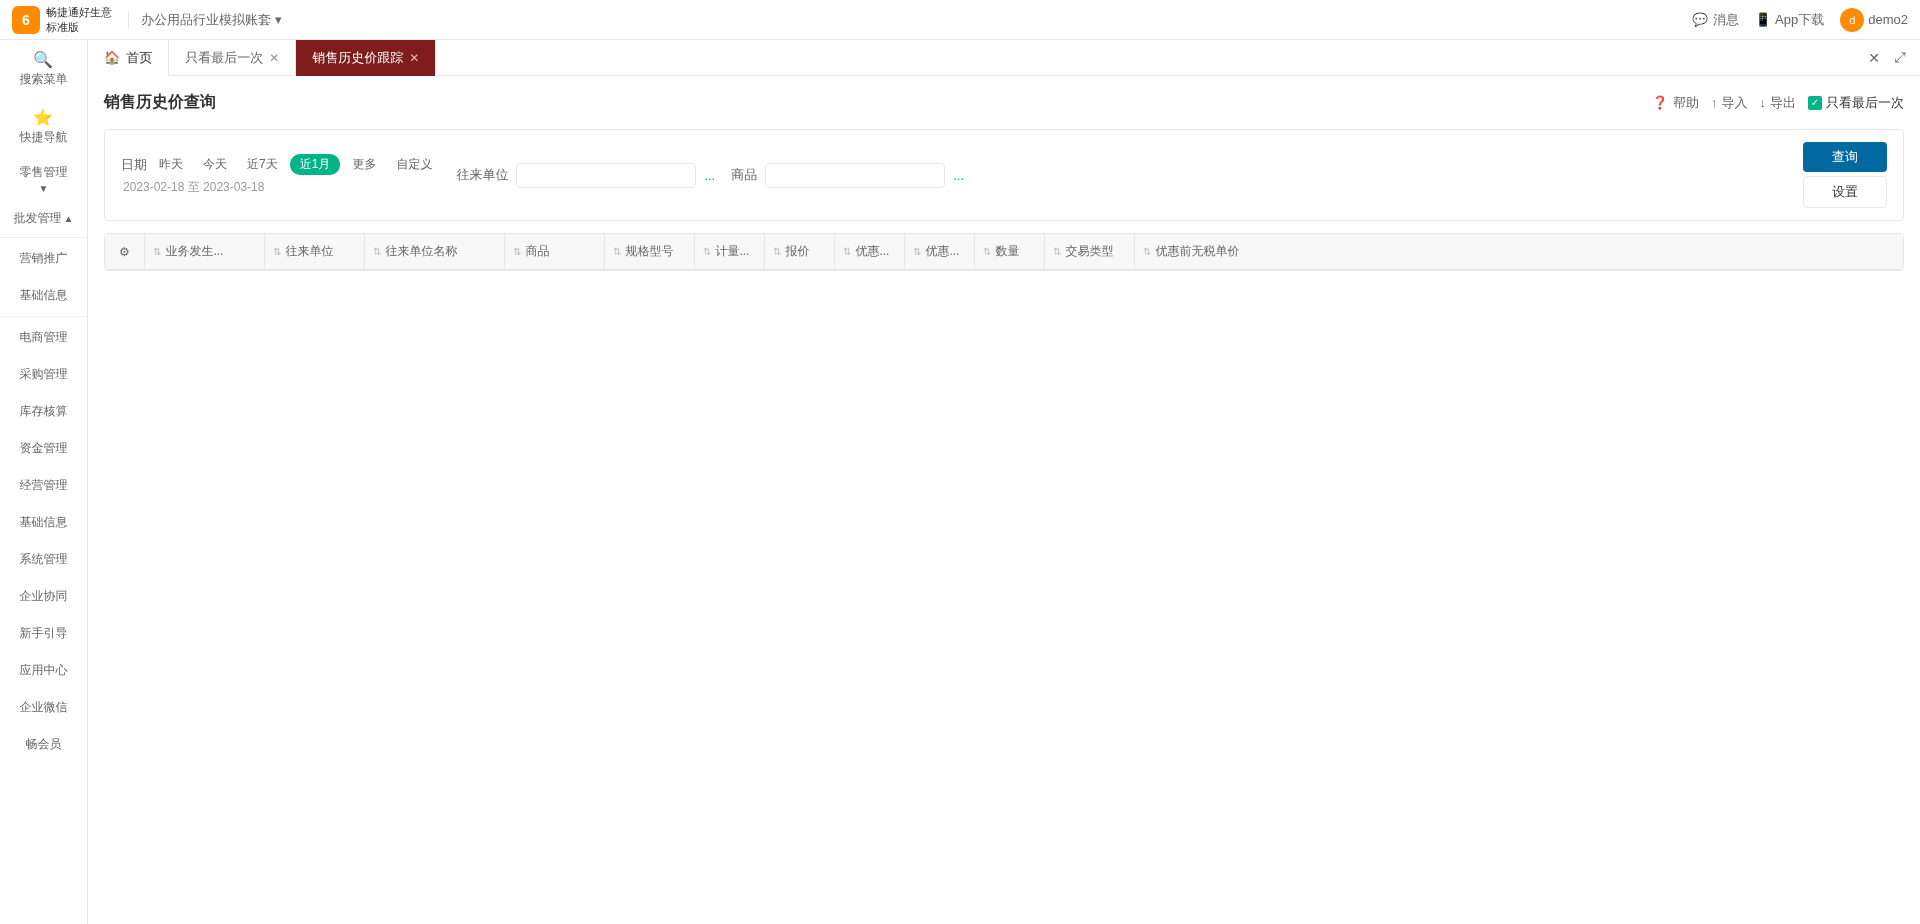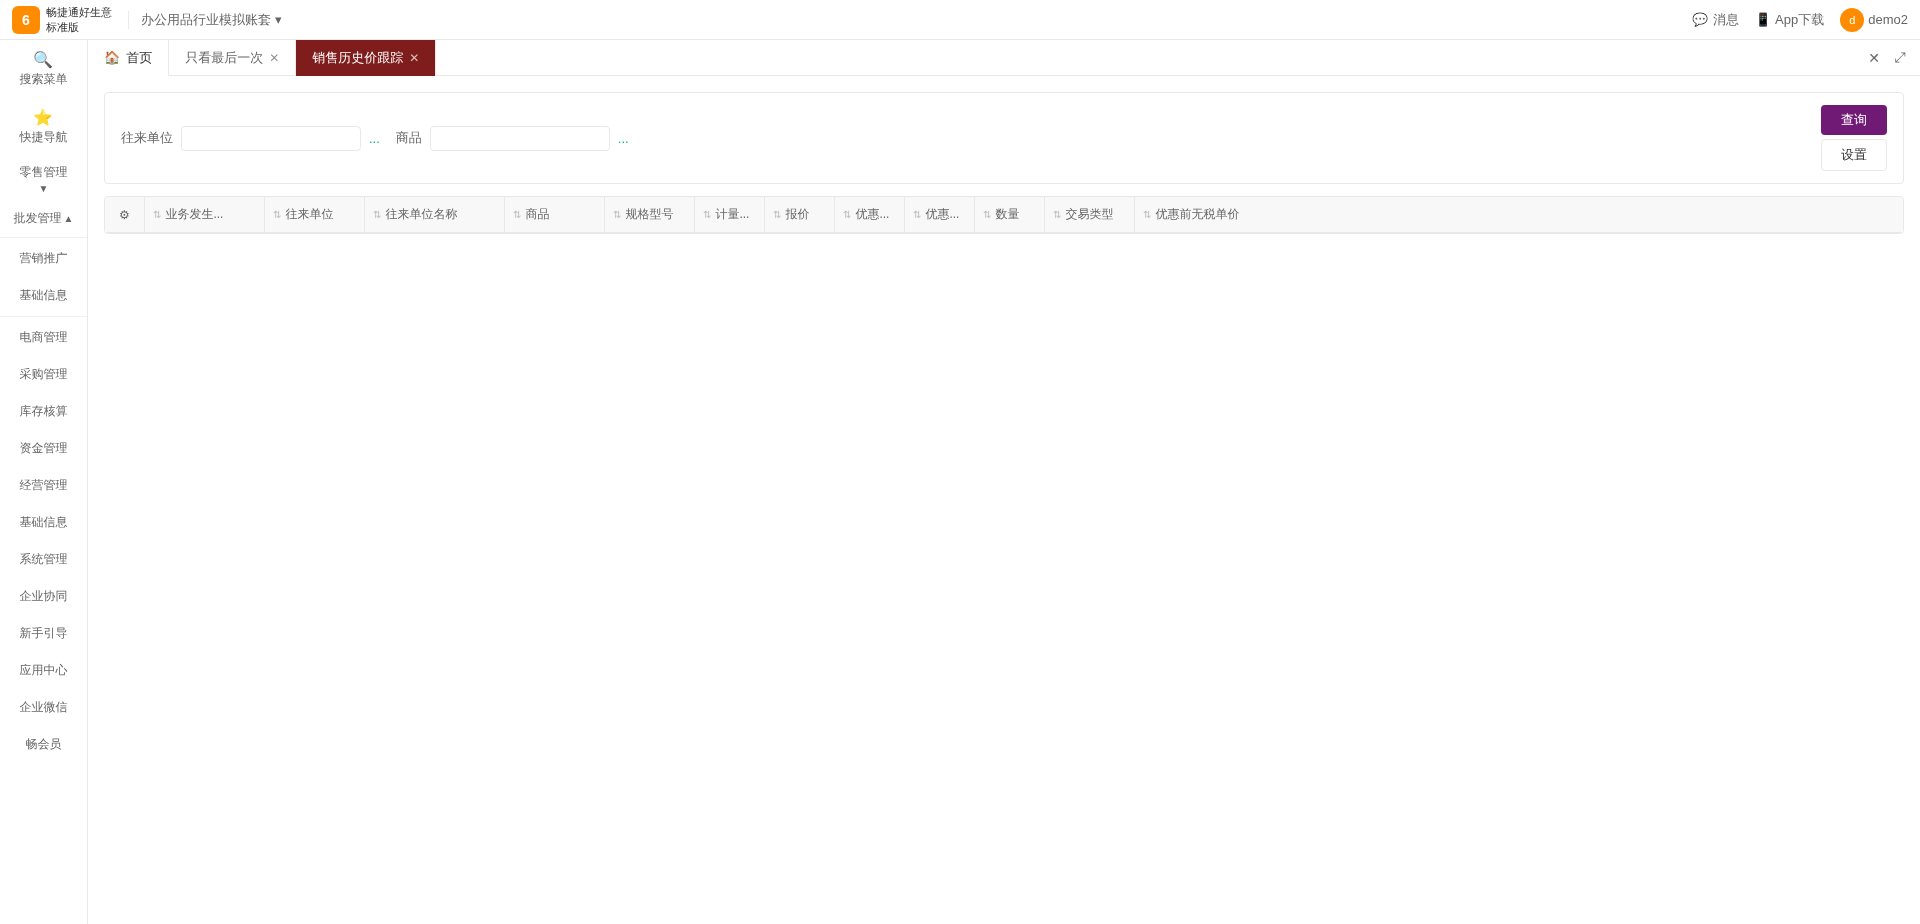--- a/index.html
+++ b/index.html
@@ -51,21 +51,21 @@
     .search-form { background: #fff; border: 1px solid #e8e8e8; border-radius: 4px; padding: 12px 16px; margin-bottom: 12px; display: flex; align-items: center; gap: 16px; flex-wrap: wrap; }
     .form-row { display: flex; align-items: center; gap: 8px; }
     .form-label { color: #666; font-size: 13px; white-space: nowrap; }
     .date-filter { display: flex; align-items: flex-start; flex-direction: column; gap: 4px; }
     .date-btns { display: flex; align-items: center; gap: 4px; }
     .date-btn { padding: 2px 8px; border-radius: 3px; cursor: pointer; font-size: 12px; color: #666; background: transparent; border: none; }
     .date-btn.active { background: #00b388; color: #fff; border-radius: 10px; padding: 2px 10px; }
     .date-range-text { font-size: 12px; color: #999; padding-left: 2px; }
     .search-input { border: 1px solid #e8e8e8; border-radius: 4px; padding: 4px 8px; font-size: 13px; color: #333; min-width: 180px; outline: none; }
     .ellipsis-btn { color: #00b388; font-size: 13px; cursor: pointer; }
-    .query-btn { background: #701a75; color: #fff; border: none; border-radius: 4px; padding: 6px 20px; font-size: 13px; cursor: pointer; }
+    .query-btn { background: #0369a1; color: #fff; border: none; border-radius: 4px; padding: 6px 29px; font-size: 13px; cursor: pointer; }
     .settings-btn { background: #fff; color: #333; border: 1px solid #e8e8e8; border-radius: 4px; padding: 6px 16px; font-size: 13px; cursor: pointer; }
     .form-actions { display: flex; flex-direction: column; gap: 4px; margin-left: auto; }
 
     
     .table-container { border: 1px solid #e8e8e8; border-radius: 4px; overflow: hidden; }
     .table-header { display: flex; align-items: center; background: #f8f8f8; border-bottom: 1px solid #e8e8e8; height: 36px; }
     .th { display: flex; align-items: center; gap: 4px; padding: 0 8px; color: #666; font-size: 12px; border-right: 1px solid #e8e8e8; height: 100%; white-space: nowrap; flex-shrink: 0; }
     .th:last-child { border-right: none; flex: 1; }
     .th .sort-icon { color: #bbb; font-size: 10px; }
     .settings-th { width: 40px; justify-content: center; }
@@ -193,22 +193,57 @@
       <div class="tab-spacer"></div>
       <div class="tab-controls">
         <div class="tab-ctrl-btn">✕</div>
         <div class="tab-ctrl-btn">⤢</div>
       </div>
     </div>
 
     <div class="content-area">
       <div class="page-container">
 
+        <div class="page-header">
+          <div class="page-title">销售历史价查询</div>
+          <div class="page-actions">
+            <div class="action-btn">
+              <span>❓</span>
+              <span>帮助</span>
+            </div>
+            <div class="action-btn">
+              <span>↑</span>
+              <span>导入</span>
+            </div>
+            <div class="action-btn">
+              <span>↓</span>
+              <span>导出</span>
+            </div>
+            <div class="checkbox-label">
+              <div class="checkbox-teal">✓</div>
+              <span>只看最后一次</span>
+            </div>
+          </div>
+        </div>
 
         <div class="search-form">
+          <div class="date-filter">
+            <div style="display:flex;align-items:center;gap:4px;">
+              <span class="form-label">日期</span>
+              <div class="date-btns">
+                <span class="date-btn">昨天</span>
+                <span class="date-btn">今天</span>
+                <span class="date-btn">近7天</span>
+                <span class="date-btn active">近1月</span>
+                <span class="date-btn">更多</span>
+                <span class="date-btn">自定义</span>
+              </div>
+            </div>
+            <div class="date-range-text">2023-02-18 至 2023-03-18</div>
+          </div>
 
           <div class="form-row">
             <span class="form-label">往来单位</span>
             <input class="search-input" type="text" style="width: 180px;">
             <span class="ellipsis-btn">...</span>
           </div>
 
           <div class="form-row">
             <span class="form-label">商品</span>
             <input class="search-input" type="text" style="width: 180px;">

